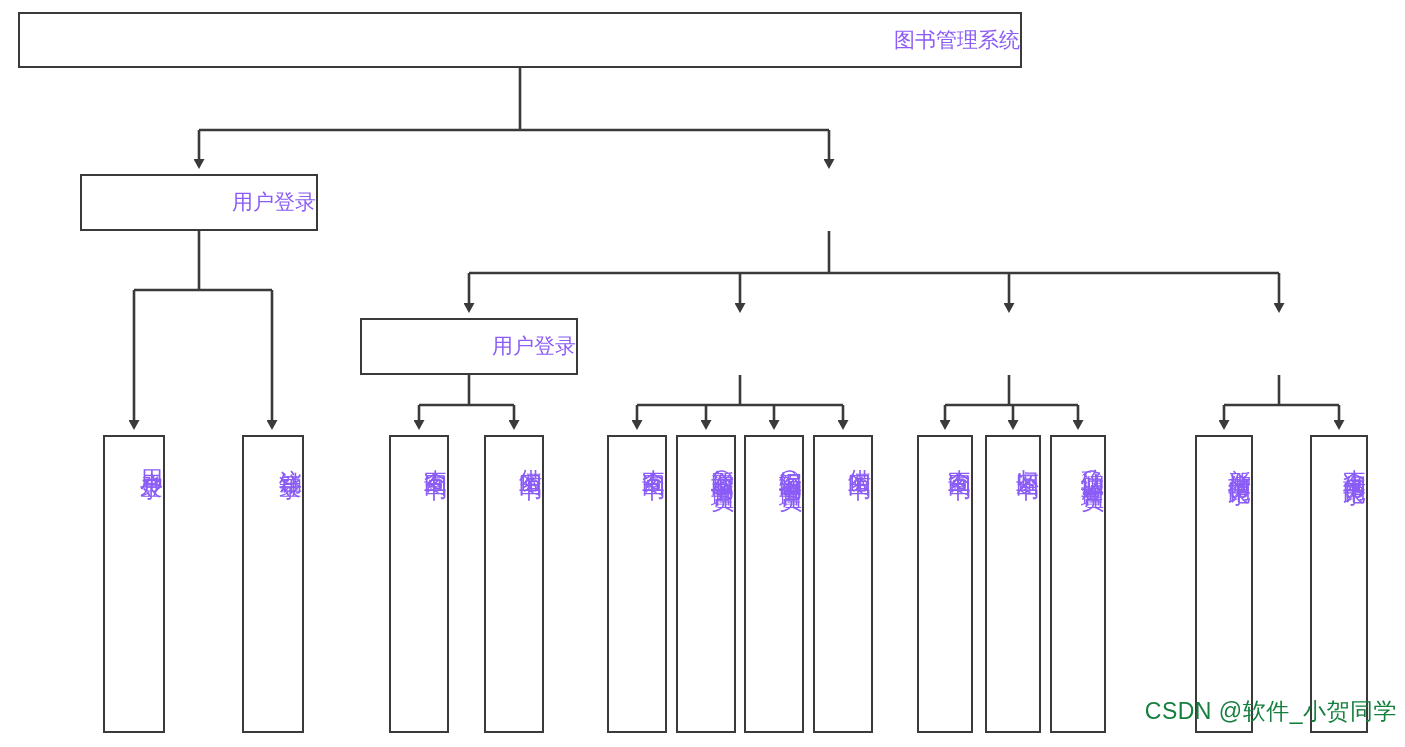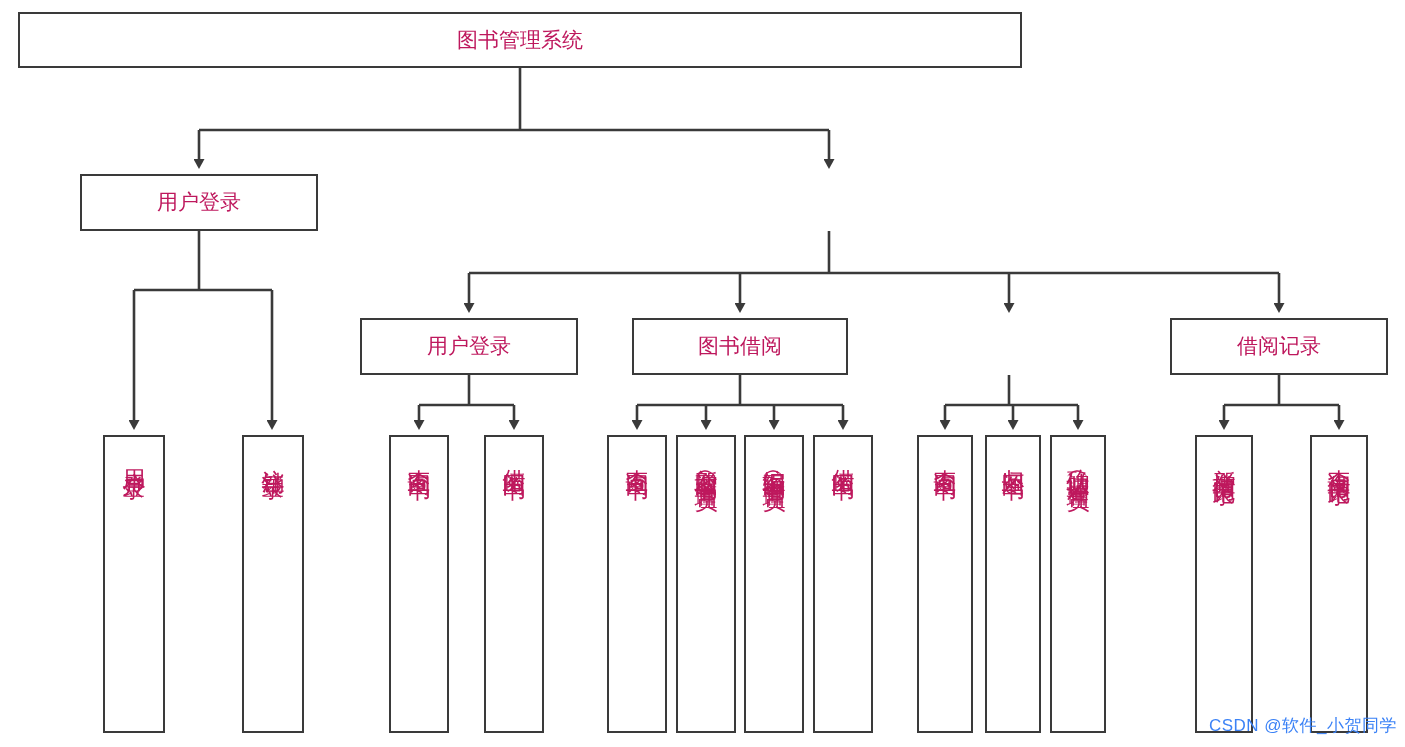--- a/index.html
+++ b/index.html
@@ -24,22 +24,22 @@
     width: 1405px;
     height: 747px;
   }
   .node {
     position: absolute;
     box-sizing: border-box;
     background: #ffffff;
     border: 2px solid #3a3a3a;
     display: flex;
     align-items: center;
-    justify-content: center;
-    color: #be185d;
+    justify-content: flex-end;
+    color: #8b5cf6;
   }
   .node-label {
     display: block;
     text-align: center;
     line-height: 1.18;
     white-space: pre;
   }
   .node.horizontal .node-label {
     font-size: 21px;
   }
@@ -50,23 +50,23 @@
   .node.vertical .node-label {
     writing-mode: vertical-rl;
     text-orientation: upright;
     font-size: 23px;
     letter-spacing: 3px;
     line-height: 1;
   }
   #watermark {
     position: absolute;
     right: 8px;
-    bottom: 10px;
-    font-size: 17px;
-    color: #3b82f6;
+    bottom: 20px;
+    font-size: 23px;
+    color: #15803d;
     letter-spacing: 0.5px;
     white-space: nowrap;
     pointer-events: none;
   }
 </style>
 </head>
 <body>
 
 <div id="canvas">
 
@@ -126,26 +126,20 @@
     <span class="node-label">图书管理系统</span>
   </div>
 
   <div class="node horizontal" style="left:80px; top:174px; width:238px; height:57px;">
     <span class="node-label">用户登录</span>
   </div>
 
   <div class="node horizontal" style="left:360px; top:318px; width:218px; height:57px;">
     <span class="node-label">用户登录</span>
   </div>
-  <div class="node horizontal" style="left:632px; top:318px; width:216px; height:57px;">
-    <span class="node-label">图书借阅</span>
-  </div>
-  <div class="node horizontal" style="left:1170px; top:318px; width:218px; height:57px;">
-    <span class="node-label">借阅记录</span>
-  </div>
 
   <div class="node vertical" style="left:103px; top:435px; width:62px; height:298px;">
     <span class="node-label">用户登录</span>
   </div>
   <div class="node vertical" style="left:242px; top:435px; width:62px; height:298px;">
     <span class="node-label">注销登录</span>
   </div>
   <div class="node vertical" style="left:389px; top:435px; width:60px; height:298px;">
     <span class="node-label">查询图书</span>
   </div>

